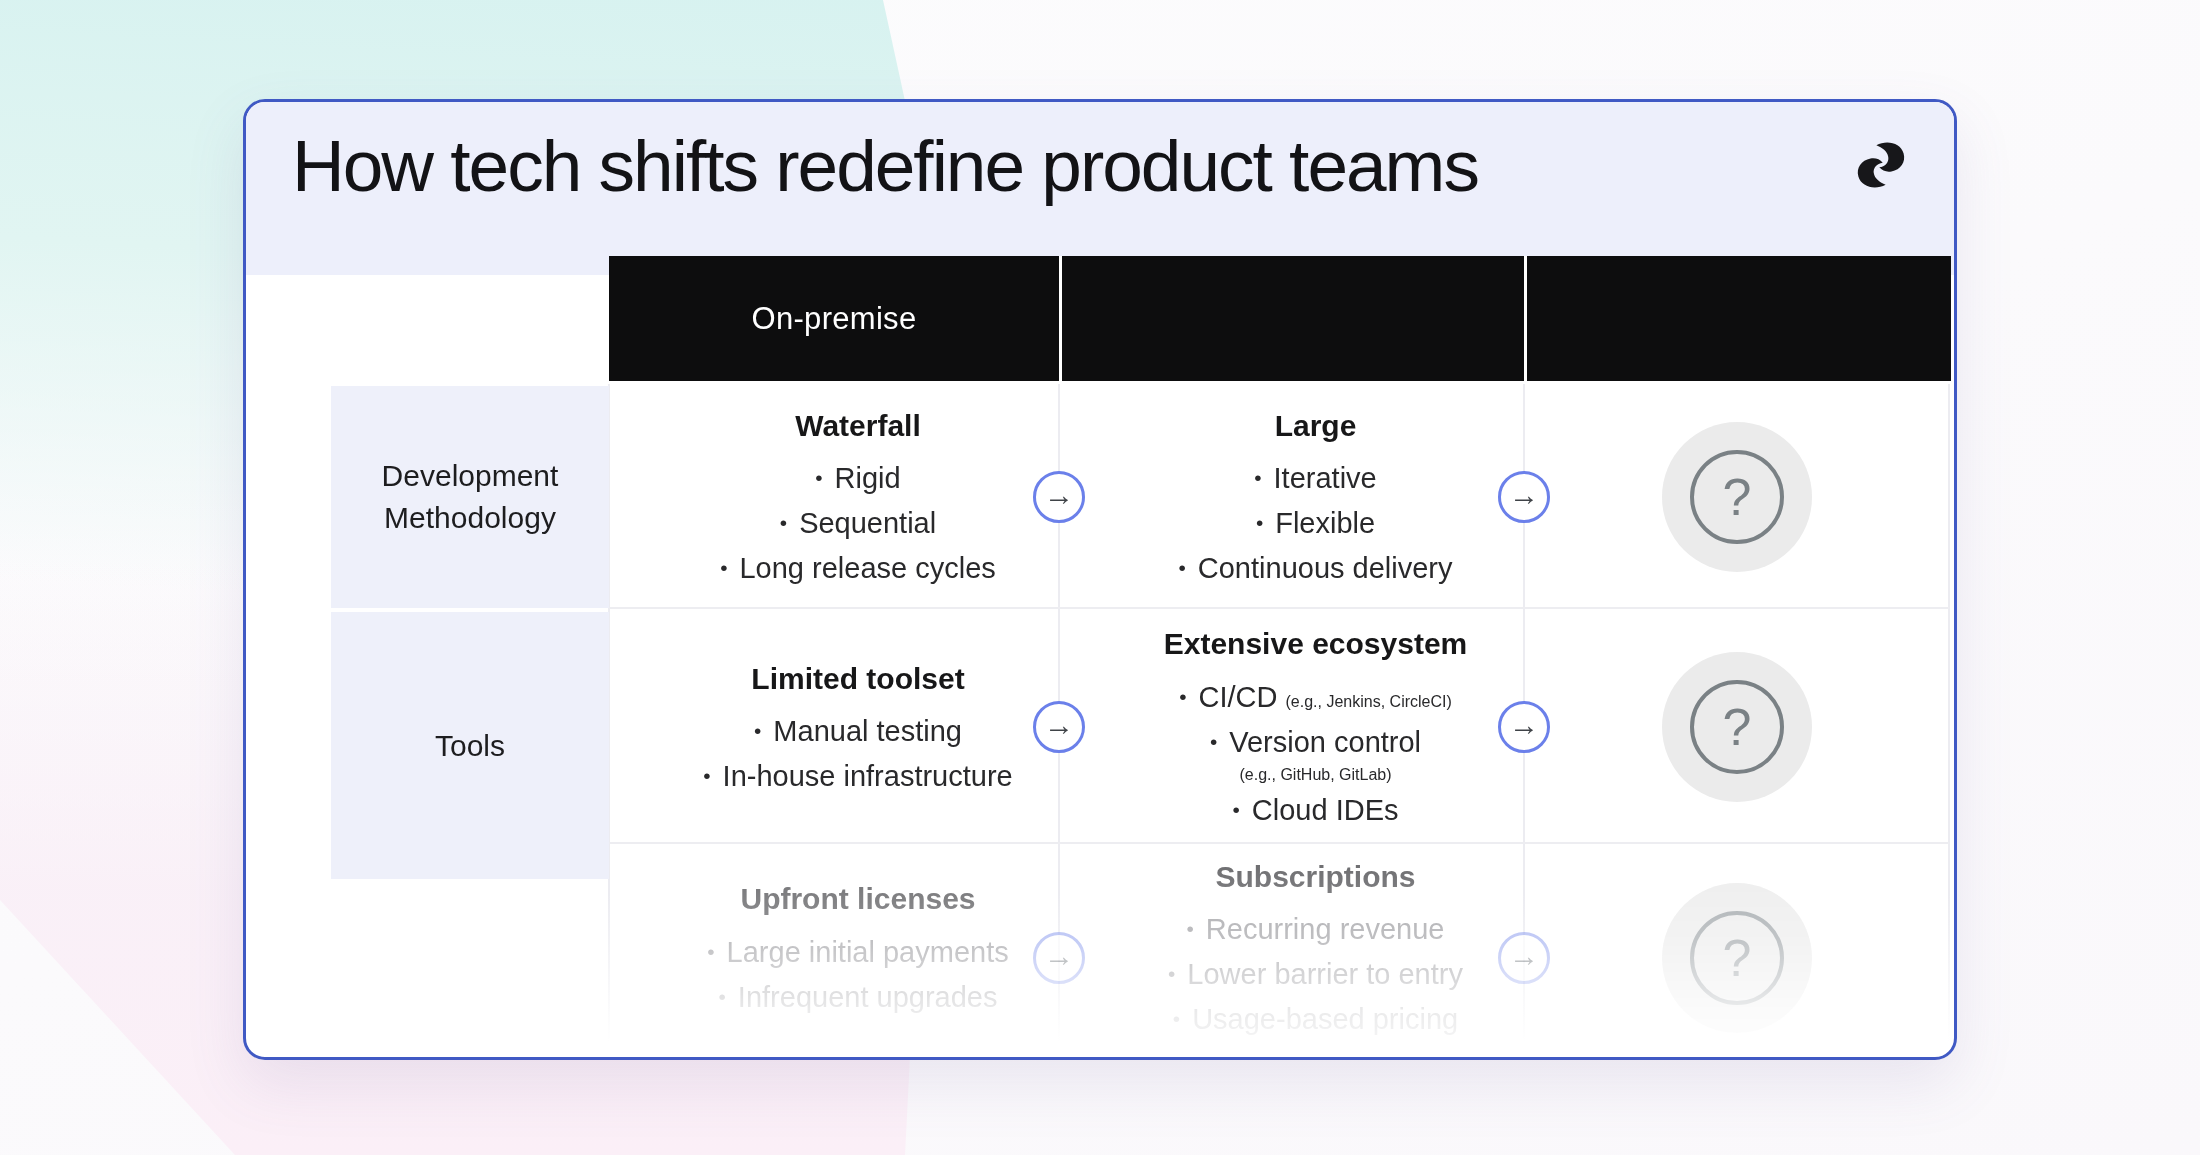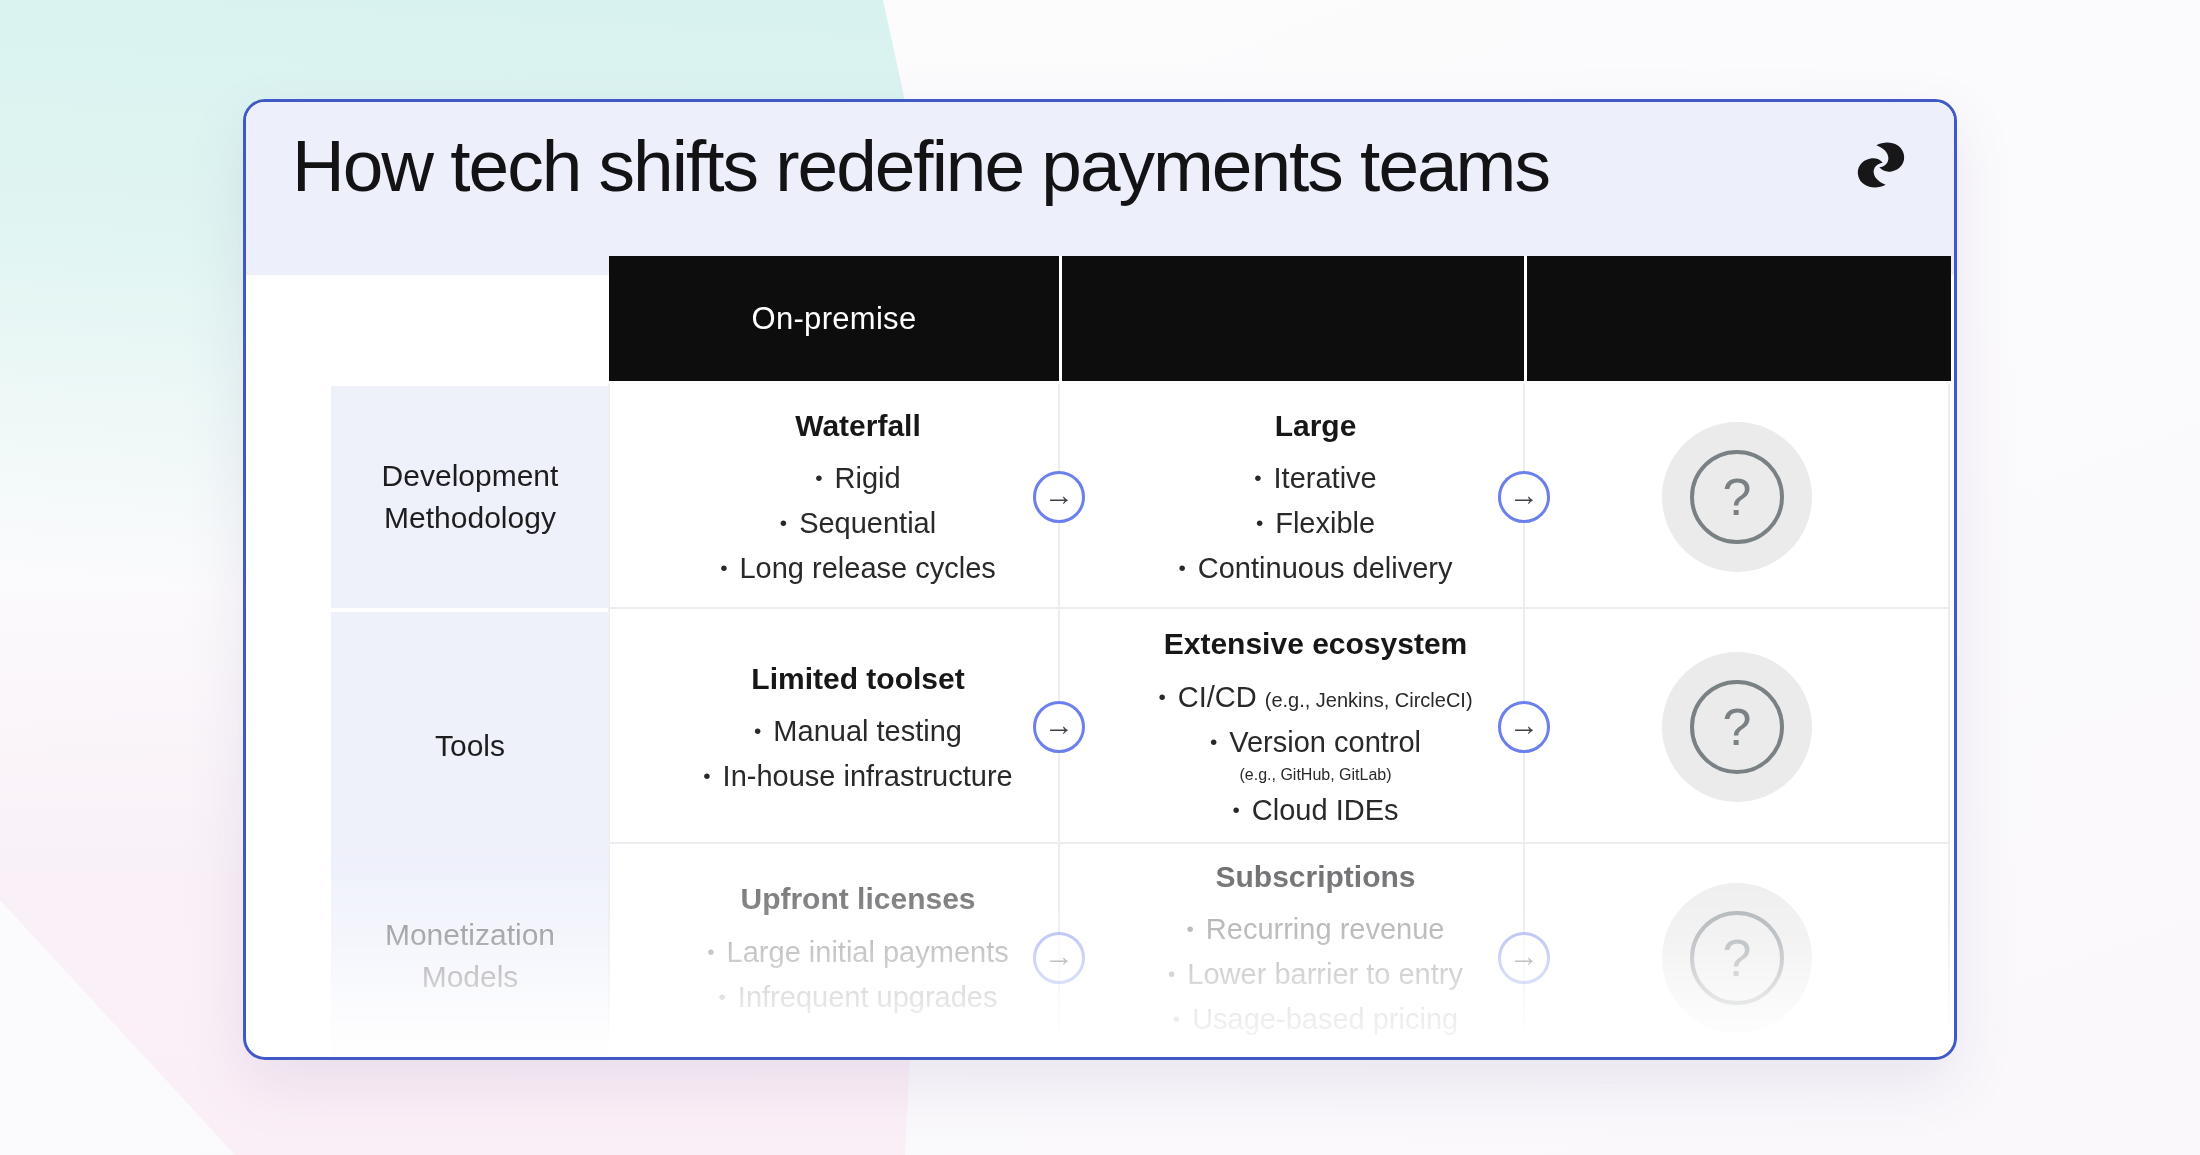--- a/index.html
+++ b/index.html
@@ -34,21 +34,21 @@
     background:linear-gradient(to bottom,#ececf1 0%,#ececf1 76%,rgba(236,236,241,0) 98%);}
   .hline{position:absolute;left:278px;width:1340px;height:2px;background:#ededf1;}
 
   .lbl{position:absolute;left:0;width:278px;background:#eef0fa;display:flex;align-items:center;justify-content:center;
     text-align:center;font-size:30px;line-height:1.4;color:#1d1d1f;padding:0 18px;}
 
   .cell{position:absolute;display:flex;flex-direction:column;align-items:center;justify-content:center;text-align:left;padding-left:48px;}
   .cell-heading{font-size:30px;font-weight:700;color:#171718;margin-bottom:8px;line-height:1.25;}
   .bullet{font-size:29px;color:#29292b;line-height:1.28;margin-top:8px;}
   .bullet::before{content:"•";font-size:.72em;margin-right:12px;position:relative;top:-3px;}
-  .note{font-size:20px;color:#29292b;}
+  .note{font-size:16px;color:#29292b;}
   .note-line{font-size:16px;color:#29292b;line-height:1.2;margin-top:4px;}
 
   .badge{position:absolute;width:52px;height:52px;border-radius:50%;background:#ffffff;border:3px solid #6b80ea;
     display:flex;align-items:center;justify-content:center;transform:translate(-50%,-50%);}
   .badge span{font-size:30px;color:#3f4348;line-height:1;position:relative;top:-2px;}
 
   .qcircle{position:absolute;width:150px;height:150px;border-radius:50%;background:#ebebeb;
     display:flex;align-items:center;justify-content:center;transform:translate(-50%,-50%);}
   .qring{width:94px;height:94px;border-radius:50%;border:4px solid #7a8185;
     display:flex;align-items:center;justify-content:center;}
@@ -79,21 +79,21 @@
 </style>
 </head>
 <body>
 
 <div class="stage">
   <div class="bg-mint"></div>
   <div class="bg-pink"></div>
 
   <div class="card">
     <div class="card-top"></div>
-    <div class="title">How tech shifts redefine payments teams</div>
+    <div class="title">How tech shifts redefine product teams</div>
 
     <svg class="logo" viewBox="0 0 100 100" aria-hidden="true">
       <path fill="#17171a" d="M42 16 C60 6 84 12 89 30 C93 45 84 58 68 61 C60 62.5 52 60 47 54 C57 53 64 45 62.5 36 C61 26 52 20 42 16 Z"></path>
       <path fill="#17171a" d="M58 84 C40 94 16 88 11 70 C7 55 16 42 32 39 C40 37.5 48 40 53 46 C43 47 36 55 37.5 64 C39 74 48 80 58 84 Z"></path>
     </svg>
 
     <div class="table">
 
       <div class="vline" style="left:277px"></div>
       <div class="vline" style="left:727px"></div>
@@ -162,21 +162,20 @@
             <span>→</span>
           </div>
         <div class="qcircle" style="left:1406px;top:471px">
           <div class="qring">
               <span>?</span>
             </div>
         </div>
       </div>
 
       <div class="fade-row">
-        <div class="lbl">Monetization Models</div>
 
         <div class="cell c1">
           <div class="cell-heading">Upfront licenses</div>
           <div class="bullet">Large initial payments</div>
           <div class="bullet">Infrequent upgrades</div>
         </div>
 
         <div class="cell c2">
           <div class="cell-heading">Subscriptions</div>
           <div class="bullet">Recurring revenue</div>

